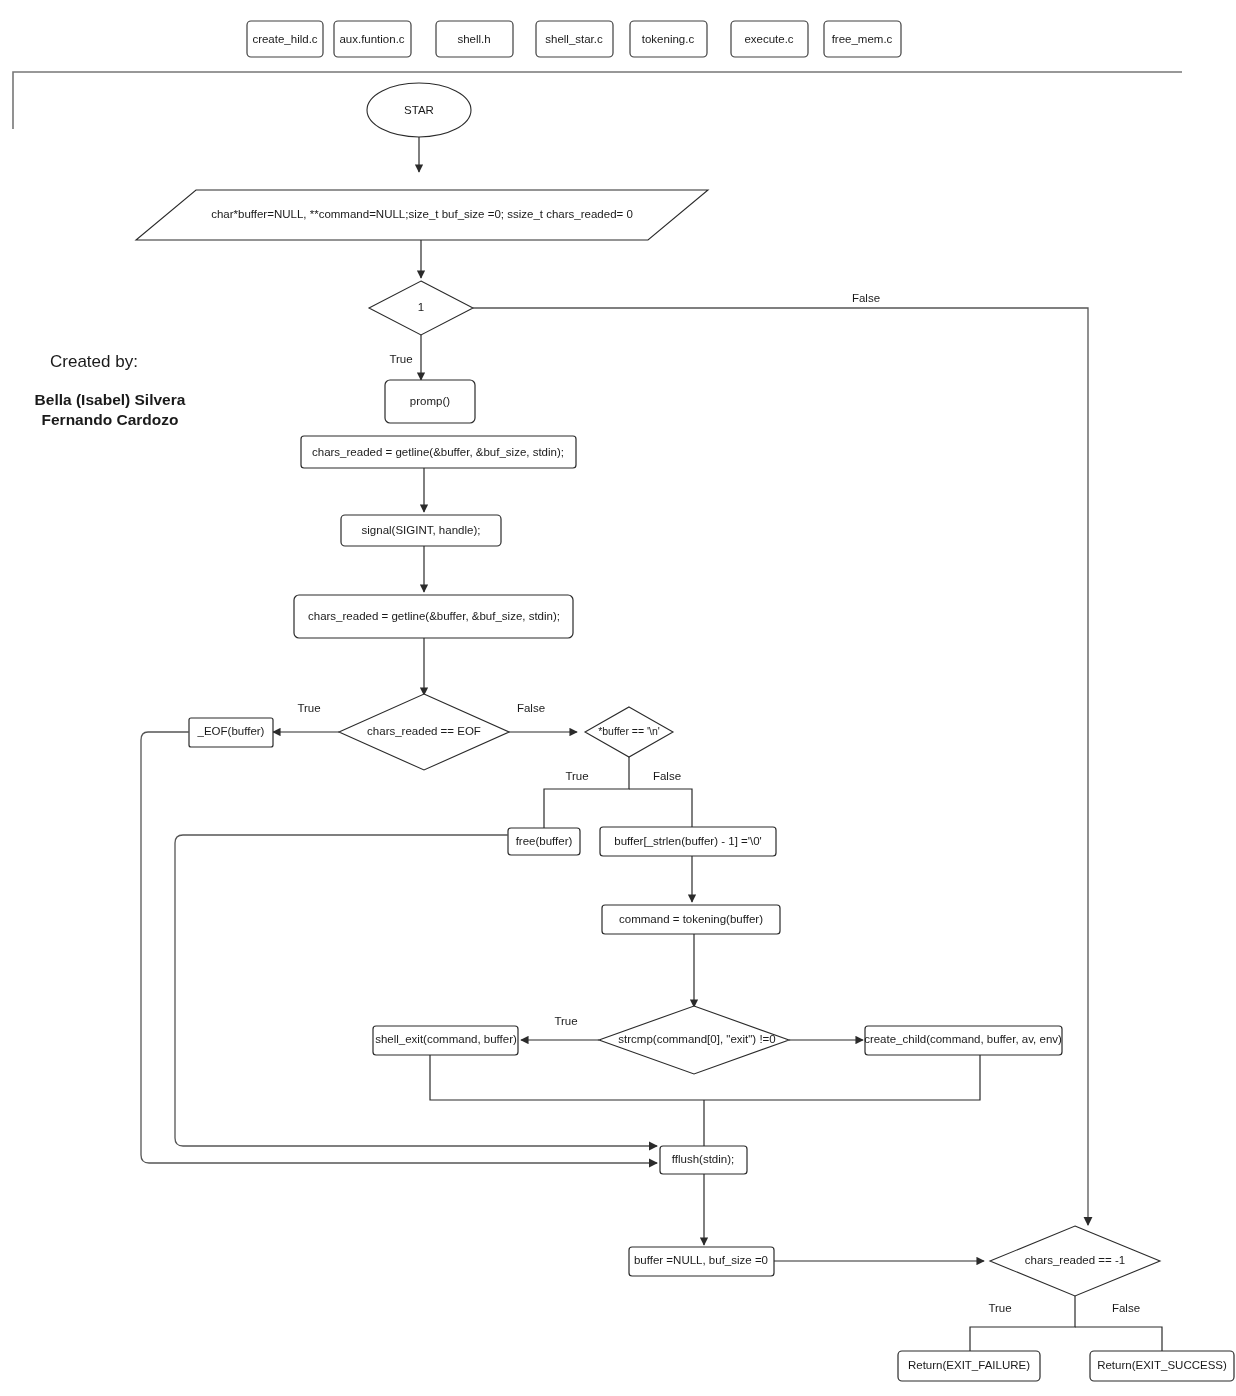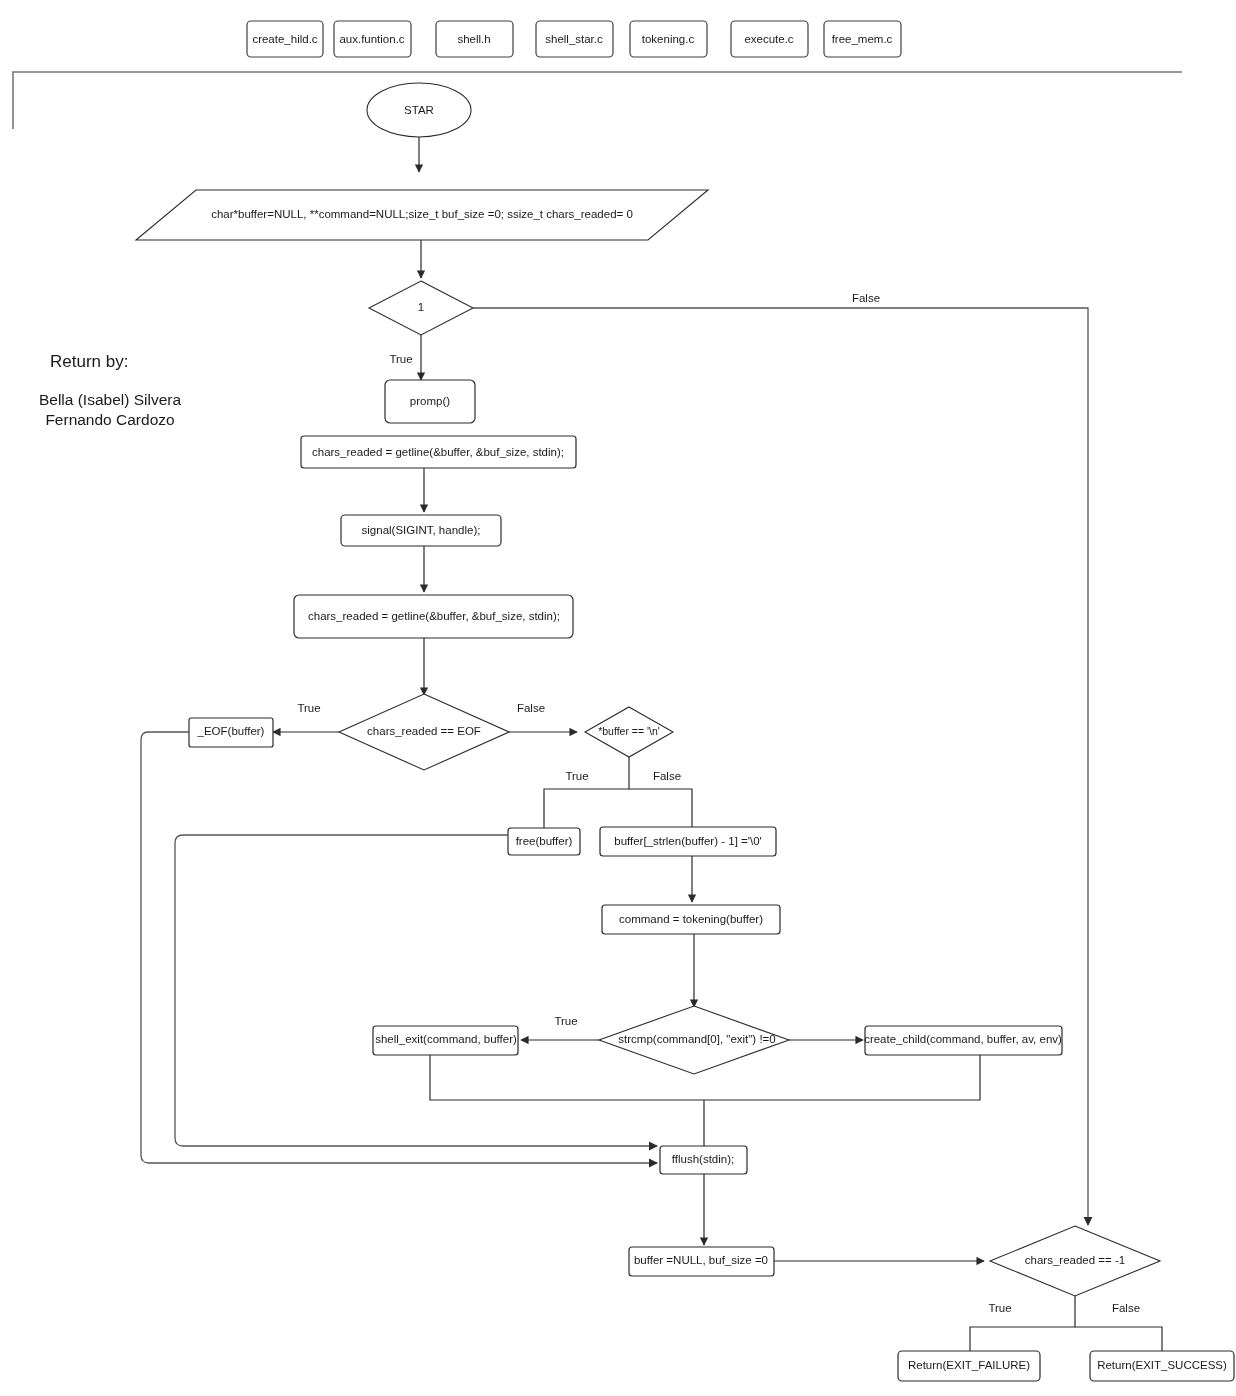--- a/index.html
+++ b/index.html
@@ -71,26 +71,26 @@
   }
   .credits-names {
     position: absolute;
     left: 14px;
     top: 390px;
     font-size: 15.5px;
     line-height: 20px;
     color: #1a1a1a;
     white-space: nowrap;
   }
-  .credits-names div { text-align: center; width: 192px; }
+  .credits-names div { text-align: center; width: 192px; font-weight: bold; }
 </style>
 </head>
 <body>
 
-<div class="credits-title">Return by:</div>
+<div class="credits-title">Created by:</div>
 <div class="credits-names">
   <div>Bella (Isabel) Silvera</div>
   <div>Fernando Cardozo</div>
 </div>
 
 <svg id="flow" viewBox="0 0 1236 1396">
   <defs>
     <marker id="arrow" viewBox="0 0 10 10" refX="9" refY="5" markerWidth="7" markerHeight="7" orient="auto-start-reverse">
       <path d="M 0 0 L 10 5 L 0 10 z" fill="#2b2b2b"></path>
     </marker>

